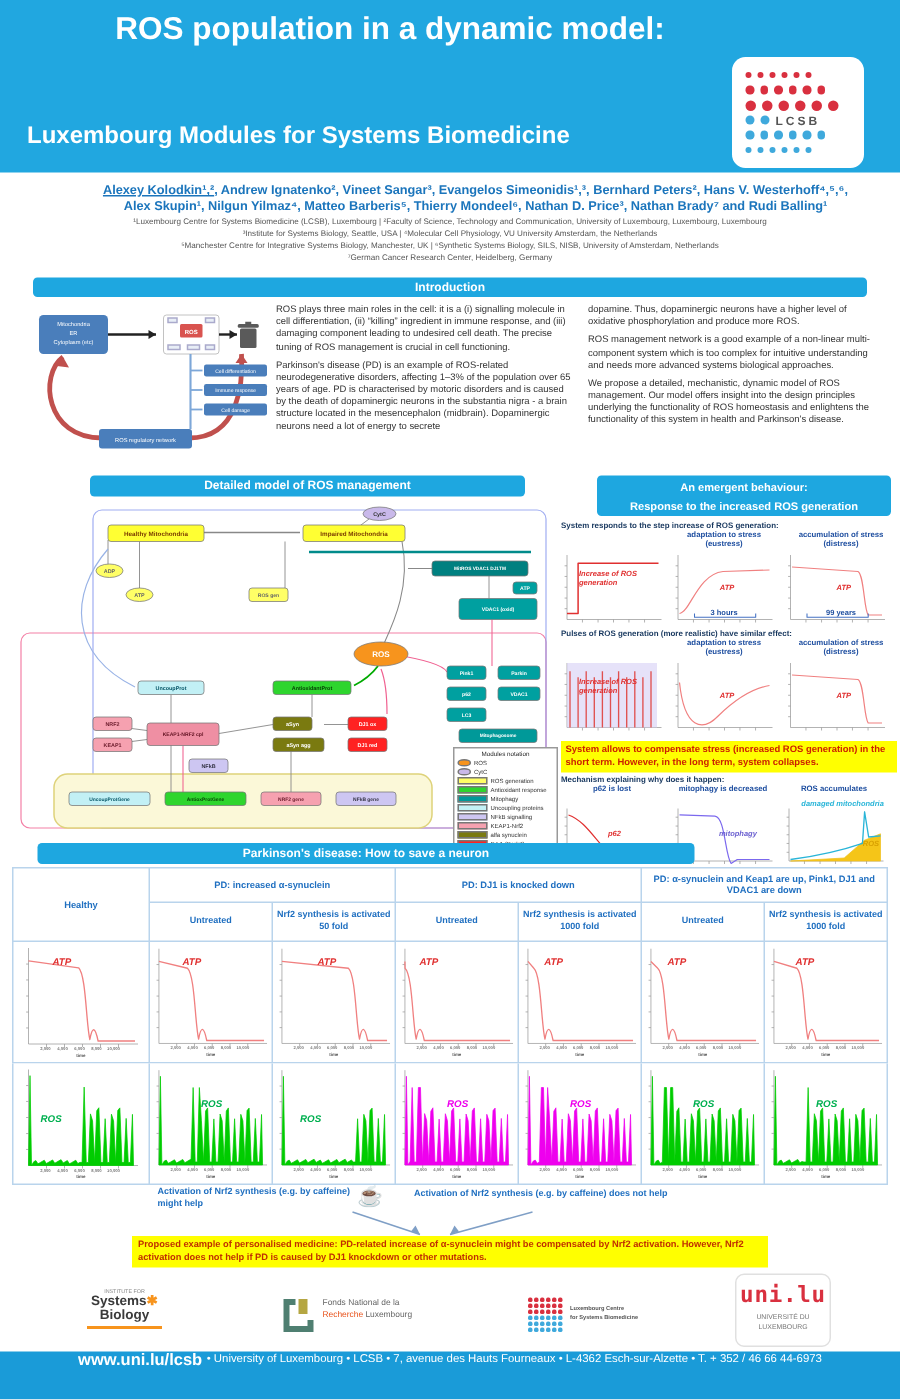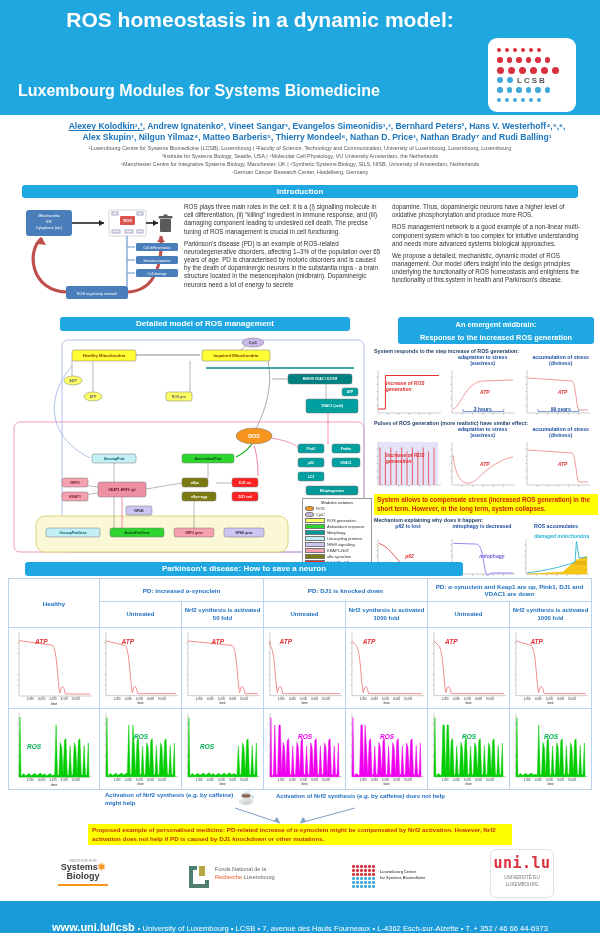--- a/index.html
+++ b/index.html
@@ -44,37 +44,37 @@
   .plbl{position:absolute;font-size:6.5px;font-weight:bold;font-style:italic;}
   
   .note{position:absolute;font-size:6px;font-weight:bold;color:#1f6fc0;line-height:1.3;}
   #medbox{position:absolute;left:88px;top:824px;width:424px;background:#ffff00;color:#c03000;
     font-size:6.2px;font-weight:bold;line-height:1.4;padding:2px 4px;}
   
   .logo{position:absolute;background:#fff;}
   .tiny{font-size:3.6px;color:#888;}
   
   #footer{position:absolute;left:0;top:901px;width:600px;height:32px;background:#1a9bd8;color:#fff;
-    display:flex;align-items:flex-end;justify-content:center;}
+    display:flex;align-items:flex-start;justify-content:center;}
   #footer b{font-size:11px;font-weight:bold;margin-right:3px;}
   #footer span{font-size:7.6px;}
   svg{display:block;}
   #netlegend{position:absolute;left:296px;top:162px;width:70px;border:1px solid #999;background:#fff;
     font-size:4px;color:#333;padding:1px 2px;}
   #netlegend .lt{text-align:center;font-size:4.2px;margin-bottom:1px;color:#222;}
   .lrow{display:flex;align-items:center;gap:2px;margin:1px 0;}
   .sw{display:inline-block;height:4.5px;border:0.5px solid #777;}
 </style>
 </head>
 <body>
 
 <div id="poster">
 
   <div id="header">
-    <div id="title1">ROS homeostasis in a dynamic model:</div>
+    <div id="title1">ROS population in a dynamic model:</div>
     <div id="subtitle">Luxembourg Modules for Systems Biomedicine</div>
     <div id="lcsb-logo">
         <div class="dotrow">
           <span class="dot" style="width: 4px; height: 4px; background: rgb(217, 48, 63);"></span>
           <span class="dot" style="width: 4px; height: 4px; background: rgb(217, 48, 63);"></span>
           <span class="dot" style="width: 4px; height: 4px; background: rgb(217, 48, 63);"></span>
           <span class="dot" style="width: 4px; height: 4px; background: rgb(217, 48, 63);"></span>
           <span class="dot" style="width: 4px; height: 4px; background: rgb(217, 48, 63);"></span>
           <span class="dot" style="width: 4px; height: 4px; background: rgb(217, 48, 63);"></span>
         </div>
@@ -174,21 +174,21 @@
     <p>Parkinson's disease (PD) is an example of ROS-related neurodegenerative disorders, affecting 1–3% of the population over 65 years of age. PD is characterised by motoric disorders and is caused by the death of dopaminergic neurons in the substantia nigra - a brain structure located in the mesencephalon (midbrain). Dopaminergic neurons need a lot of energy to secrete</p>
   </div>
   <div class="introcol" style="left:392px;">
     <p>dopamine. Thus, dopaminergic neurons have a higher level of oxidative phosphorylation and produce more ROS.</p>
     <p>ROS management network is a good example of a non-linear multi-component system which is too complex for intuitive understanding and needs more advanced systems biological approaches.</p>
     <p>We propose a detailed, mechanistic, dynamic model of ROS management. Our model offers insight into the design principles underlying the functionality of ROS homeostasis and enlightens the functionality of this system in health and Parkinson's disease.</p>
   </div>
 
   <div class="bar" style="left:60px;top:317px;width:290px;height:14px;font-size:8px;line-height:14px;">Detailed model of ROS management</div>
   <div class="bar" style="left:398px;top:317px;width:196px;height:27px;font-size:7.4px;line-height:13px;padding-top:1px;">
-    <div>An emergent midbrain:</div>
+    <div>An emergent behaviour:</div>
     <div>Response to the increased ROS generation</div>
   </div>
 
   <div class="abs" style="left:6px;top:336px;width:364px;height:222px;">
     <svg id="netsvg" width="364" height="222" viewBox="0 0 364 222">
       <rect x="8" y="86" width="350" height="130" rx="6" fill="none" stroke="#f06090" stroke-width="0.8" opacity="0.8"></rect>
       <rect x="56" y="4" width="302" height="212" rx="6" fill="none" stroke="#8899ee" stroke-width="0.8" opacity="0.8"></rect>
       <rect x="30" y="180" width="252" height="36" rx="9" fill="#fbf8d8" stroke="#ded27a" stroke-width="1"></rect>
       <g id="netedges">
           <path d="M130,19 L194,19" stroke="#888" stroke-width="1" fill="none"></path>

